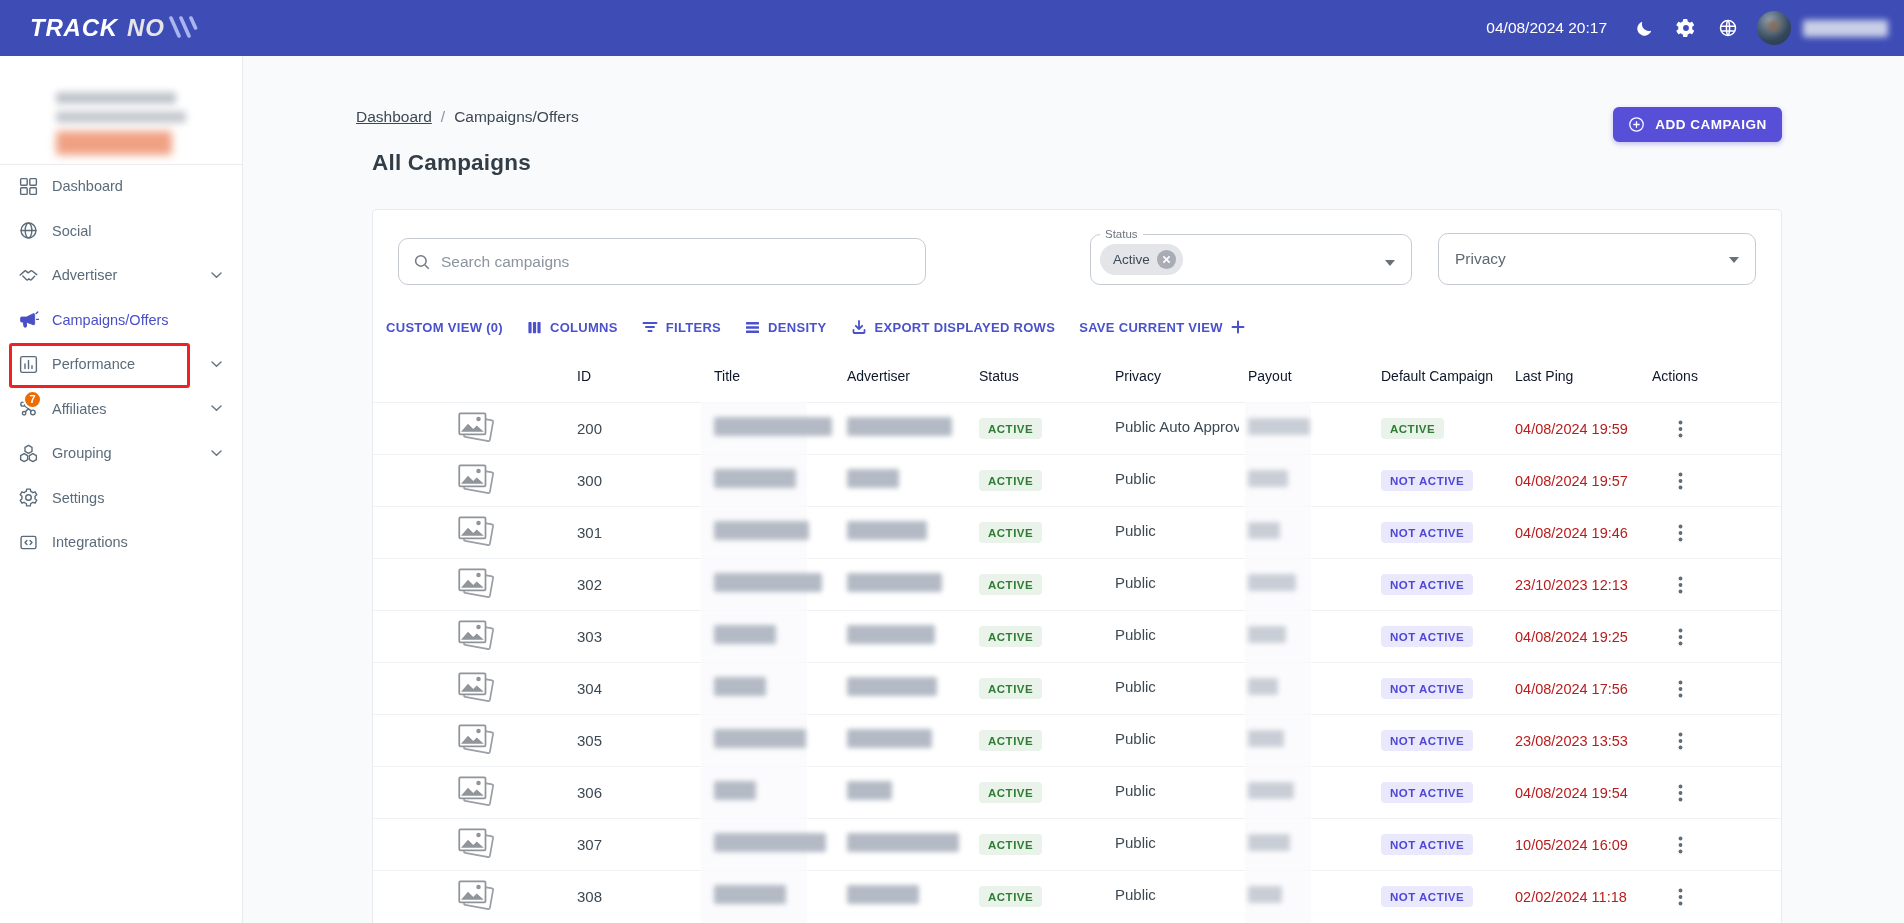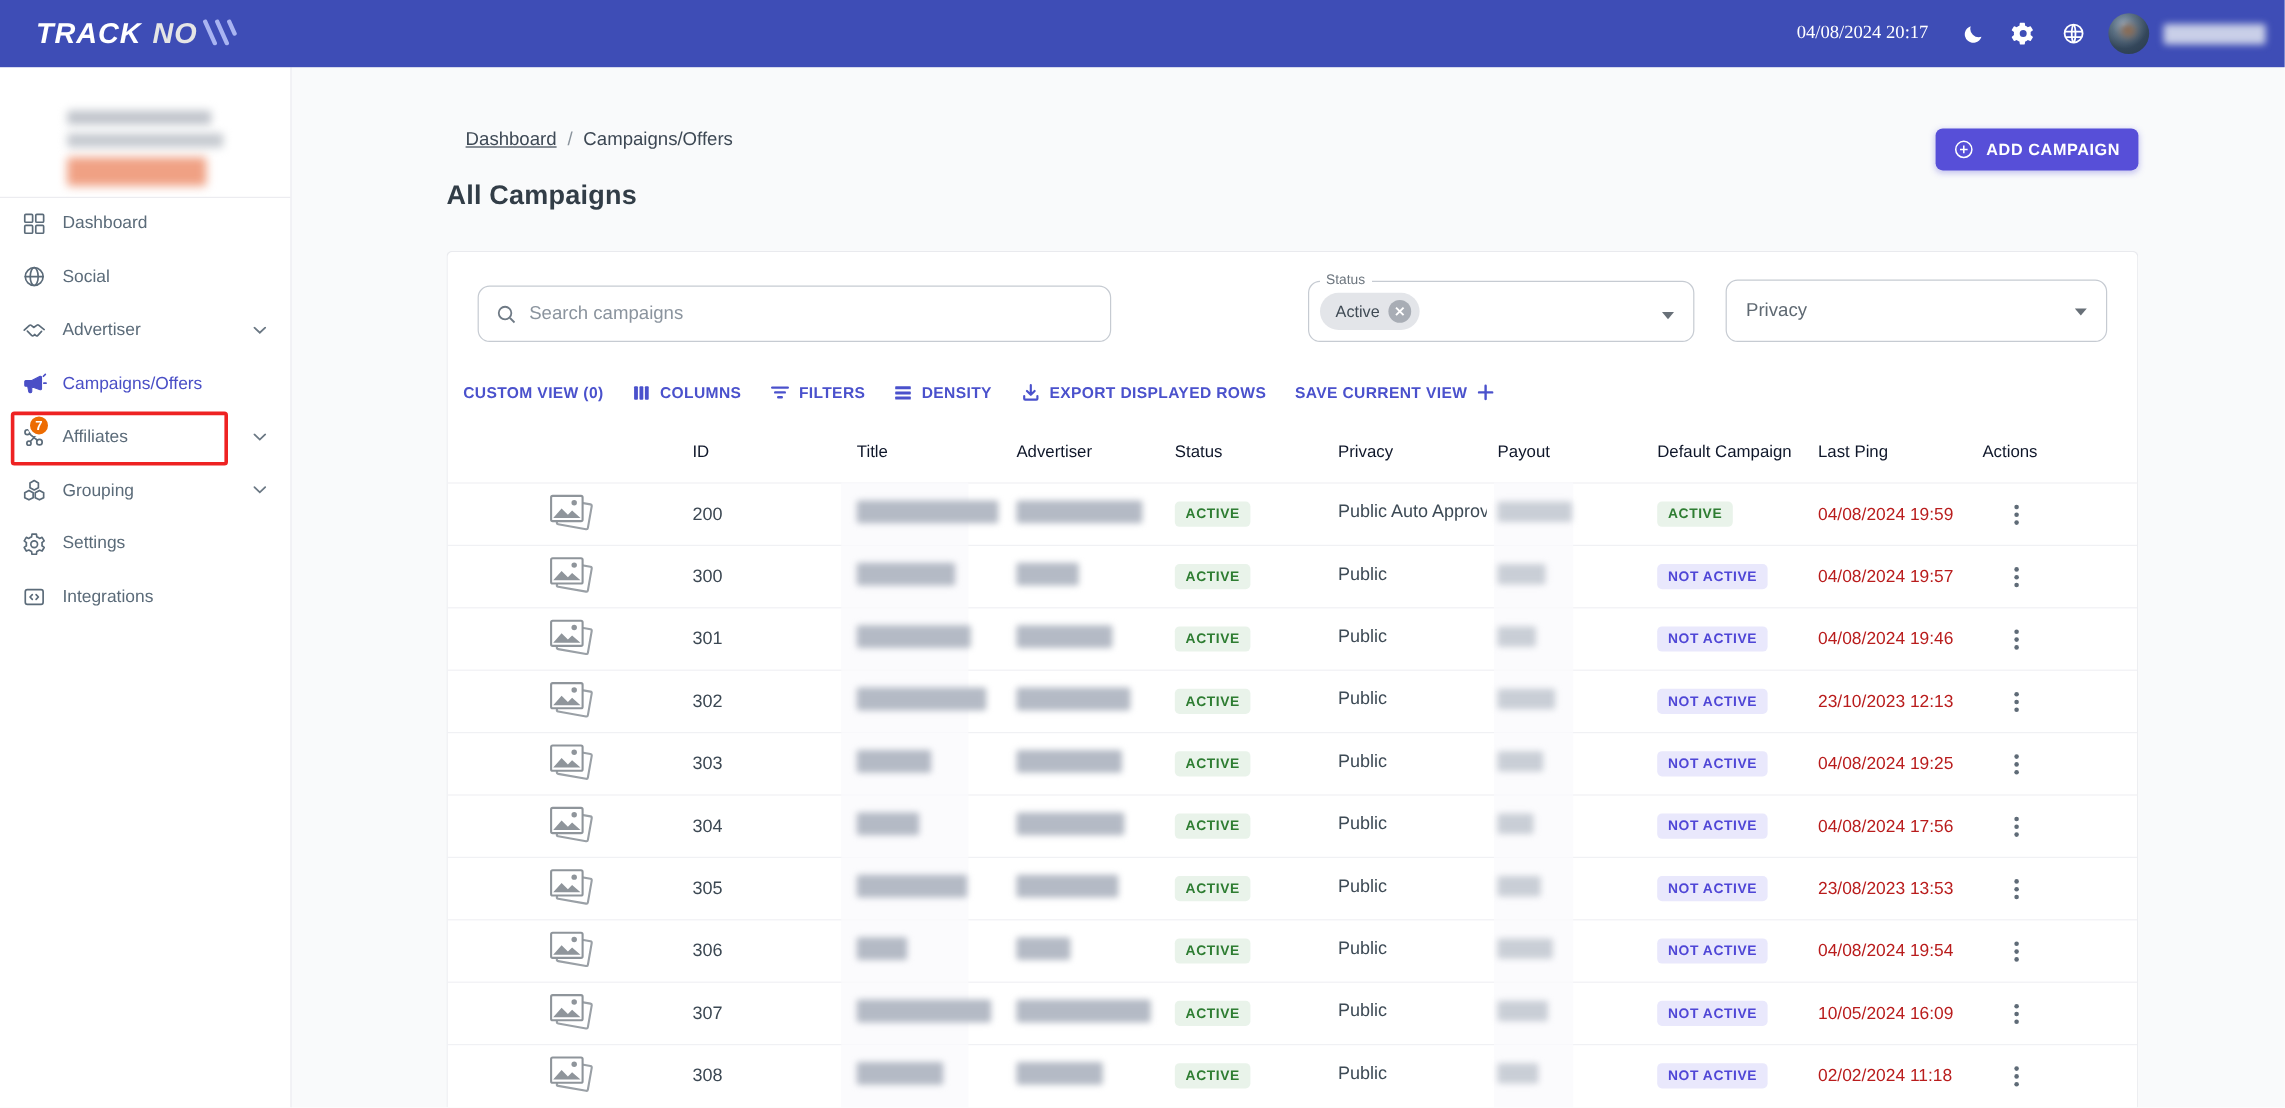--- a/index.html
+++ b/index.html
@@ -6,21 +6,21 @@
   html,body { width:1904px; height:923px; overflow:hidden; }
   body { font-family:"Liberation Sans", sans-serif; background:#f9fafb; }
   .app { position:relative; width:1904px; height:923px; overflow:hidden; }
 
   
   .topbar { position:absolute; top:0; left:0; width:100%; height:56px; background:#3e4db6; display:flex; align-items:center; z-index:20; }
   .brand { margin-left:30px; display:flex; align-items:baseline; font-size:24px; font-weight:700; letter-spacing:.8px; color:#fff;font-style:italic; }
   .brand .lav { color:#e5e5e5; margin-left:9px; }
   .brand svg { margin-left:2px; position:relative; top:2px; }
   .topbar-right { margin-left:auto; margin-right:16px; display:flex; align-items:center; }
-  .datetime { color:#fff; font-size:15.5px; margin-right:16px;font-family:Liberation Serif, serif; }
+  .datetime { color:#fff; font-size:15.5px; margin-right:16px; }
   .icon-btn { width:42px; height:42px; display:flex; align-items:center; justify-content:center; cursor:pointer; border-radius:50%; }
   .avatar { width:34px; height:34px; border-radius:50%; margin:0 12px 0 8px; background:radial-gradient(circle at 38% 28%, #93a7bb 0%, #5d7285 30%, #33465a 62%, #27394b 100%); position:relative; overflow:hidden; flex:none; }
   .avatar::after { content:""; position:absolute; left:10px; top:9px; width:13px; height:11px; border-radius:50%; background:#8a6a52; filter:blur(3px); }
   .name-blur { width:85px; height:17px; background:#c9cfe8; filter:blur(3px); border-radius:2px; }
 
   
   .sidebar { position:absolute; top:56px; left:0; width:243px; bottom:0; background:#fff; border-right:1px solid #e9eaee; z-index:10; }
   .org-logo { position:absolute; top:36px; left:56px; }
   .org-logo .l1 { width:120px; height:12px; background:#c1c5cc; filter:blur(3.5px); border-radius:2px; }
   .org-logo .l2 { width:130px; height:12px; background:#c6cad0; filter:blur(3.5px); border-radius:2px; margin-top:7px; }
@@ -31,21 +31,21 @@
   .nav-item .mi { width:21px; height:21px; margin-right:13px; flex:none; display:flex; }
   .nav-item .mi svg { width:21px; height:21px; stroke:#5b6b79; }
   .nav-item.active { color:#4a4fc6; }
   .nav-item.active .mi svg { stroke:#4a4fc6; }
   .nav-label { white-space:nowrap; }
   .chev { margin-left:auto; display:flex; }
   .badge { position:absolute; left:23px; top:3px; width:19px; height:19px; border-radius:50%; background:#ed6c02; color:#fff; font-size:11px; font-weight:700; display:flex; align-items:center; justify-content:center; border:2px solid #fff; }
   .annotation-box { position:absolute; left:9px; top:287px; width:181px; height:45px; border:3px solid #ee2222; border-radius:3px; pointer-events:none; z-index:15; }
 
   
-  .breadcrumb { position:absolute; left:388px; top:108px; font-size:15.5px; color:#3d4854;text-align:right; }
+  .breadcrumb { position:absolute; left:356px; top:108px; font-size:15.5px; color:#3d4854;text-align:right; }
   .breadcrumb a { color:#3d4854; text-decoration:underline; cursor:pointer; }
   .breadcrumb .sep { color:#8a939c; margin:0 9px; }
   .page-title { position:absolute; left:372px; top:150px; font-size:22.5px; font-weight:700; color:#323d47; letter-spacing:.2px; }
   .add-btn { position:absolute; left:1613px; top:107px; width:169px; height:35px; background:#574fd8; border:none; border-radius:6px; color:#fff; font-family:"Liberation Sans", sans-serif; font-size:13.5px; font-weight:700; letter-spacing:.5px; display:flex; align-items:center; justify-content:center; gap:10px; cursor:pointer; box-shadow:0 2px 5px rgba(85,79,216,.35); }
 
   
   .card { position:absolute; left:372px; top:209px; width:1410px; height:714px; background:#fff; border:1px solid #e9eaee; border-bottom:none; border-radius:5px 5px 0 0; }
 
   .search-box { position:absolute; left:25px; top:28px; width:528px; height:47px; border:1px solid #c6cbd2; border-radius:10px; display:flex; align-items:center; padding:0 14px; gap:10px; background:#fff; }
   .search-box input { border:none; outline:none; flex:1; font-family:"Liberation Sans", sans-serif; font-size:15.5px; color:#3d4854; background:transparent; }
@@ -169,20 +169,34 @@
             <svg viewBox="0 0 24 24" fill="currentColor" stroke="none">
               <path d="M3 10.2v3.6c0 .6.4 1 1 1h1.8l1 5.1c.1.5.5.9 1 .9h.8c.6 0 1.1-.5 1.1-1.1v-4.6l7.9 2.9c.7.2 1.4-.3 1.4-1V6.3c0-.7-.7-1.2-1.4-1L9.7 9.2H4c-.6 0-1 .4-1 1z"></path>
               <path d="M20.8 5.2l1.8-1.8M21.2 11.8h2.3" stroke="currentColor" stroke-width="1.6" stroke-linecap="round" fill="none"></path>
             </svg>
           </span>
           <span class="nav-label">Campaigns/Offers</span>
         </div>
         <div class="nav-item">
           <span class="mi">
             <svg viewBox="0 0 24 24" fill="none" stroke-width="1.6" stroke-linecap="round" stroke-linejoin="round">
+              <rect x="3" y="3" width="18" height="18" rx="2"></rect>
+              <path d="M8 16.5v-5M12 16.5v-9M16 16.5v-3"></path>
+            </svg>
+          </span>
+          <span class="nav-label">Performance</span>
+          <span class="chev">
+            <svg width="11" height="7" viewBox="0 0 11 7" fill="none">
+              <path d="M1 1l4.5 4.3L10 1" stroke="#6b7884" stroke-width="1.5" stroke-linecap="round"></path>
+            </svg>
+          </span>
+        </div>
+        <div class="nav-item">
+          <span class="mi">
+            <svg viewBox="0 0 24 24" fill="none" stroke-width="1.6" stroke-linecap="round" stroke-linejoin="round">
               <circle cx="5.5" cy="7" r="2.3"></circle>
               <circle cx="18" cy="5.5" r="2"></circle>
               <circle cx="7" cy="17.5" r="2"></circle>
               <circle cx="17" cy="16.5" r="2.6"></circle>
               <path d="M7.5 8.7l7.5 6M16.5 7.2l-8 8.5M7.8 7.8l8-1.8"></path>
             </svg>
           </span>
           <span class="nav-label">Affiliates</span>
           <span class="badge">7</span>
           <span class="chev">

